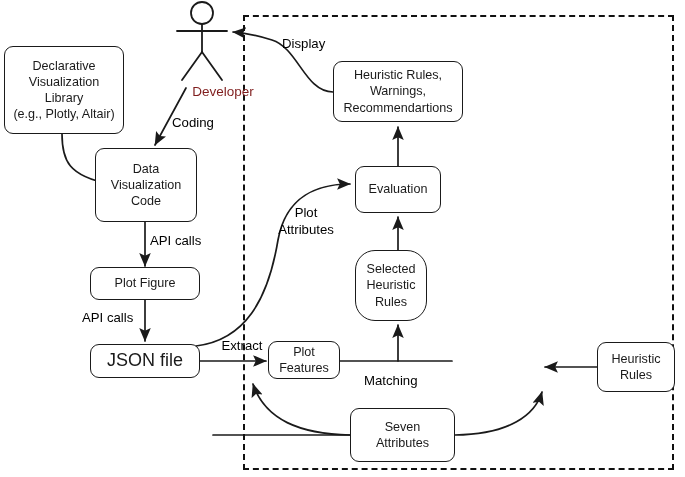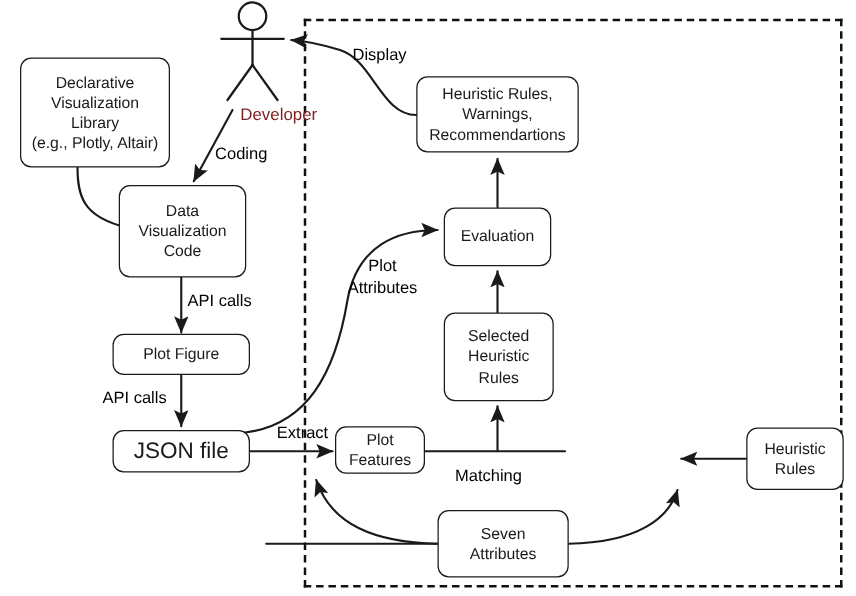--- a/index.html
+++ b/index.html
@@ -112,40 +112,40 @@
       <path d="M455,435 C510,434 535,415 542,392" marker-end="url(#arw)"></path>
 
       <path d="M350,435 C300,434 265,420 253,384" marker-end="url(#arw)"></path>
       <path d="M350,435 L213,435"></path>
     </g>
   </svg>
 
 
   <div class="plain-label" style="left:168px; top:83px; width:110px; font-size:13.5px;">Developer</div>
 
-  <div class="node" style="left:16px; top:46px; width:120px; height:88px; font-size:12.6px;">Declarative
+  <div class="node" style="left:4px; top:46px; width:120px; height:88px; font-size:12.6px;">Declarative
 Visualization
 Library
 (e.g., Plotly, Altair)</div>
 
   <div class="node" style="left:95px; top:148px; width:102px; height:74px; font-size:12.6px;">Data
 Visualization
 Code</div>
 
   <div class="node" style="left:90px; top:267px; width:110px; height:33px; font-size:12.6px;">Plot Figure</div>
 
   <div class="node" style="left:90px; top:344px; width:110px; height:34px; font-size:18px;">JSON file</div>
 
   <div class="node" style="left:268px; top:341px; width:72px; height:38px; font-size:12.6px;">Plot
 Features</div>
 
   <div class="node" style="left:350px; top:408px; width:105px; height:54px; font-size:12.6px;">Seven
 Attributes</div>
 
-  <div class="node" style="left:355px; top:250px; width:88px; height:71px; font-size:12.6px;">Selected
+  <div class="node" style="left:355px; top:250px; width:72px; height:71px; font-size:12.6px;border-radius:20px;">Selected
 Heuristic
 Rules</div>
 
   <div class="node" style="left:355px; top:166px; width:86px; height:47px; font-size:12.6px;">Evaluation</div>
 
   <div class="node" style="left:333px; top:61px; width:130px; height:61px; font-size:12.6px;">Heuristic Rules,
 Warnings,
 Recommendartions</div>
 
 

